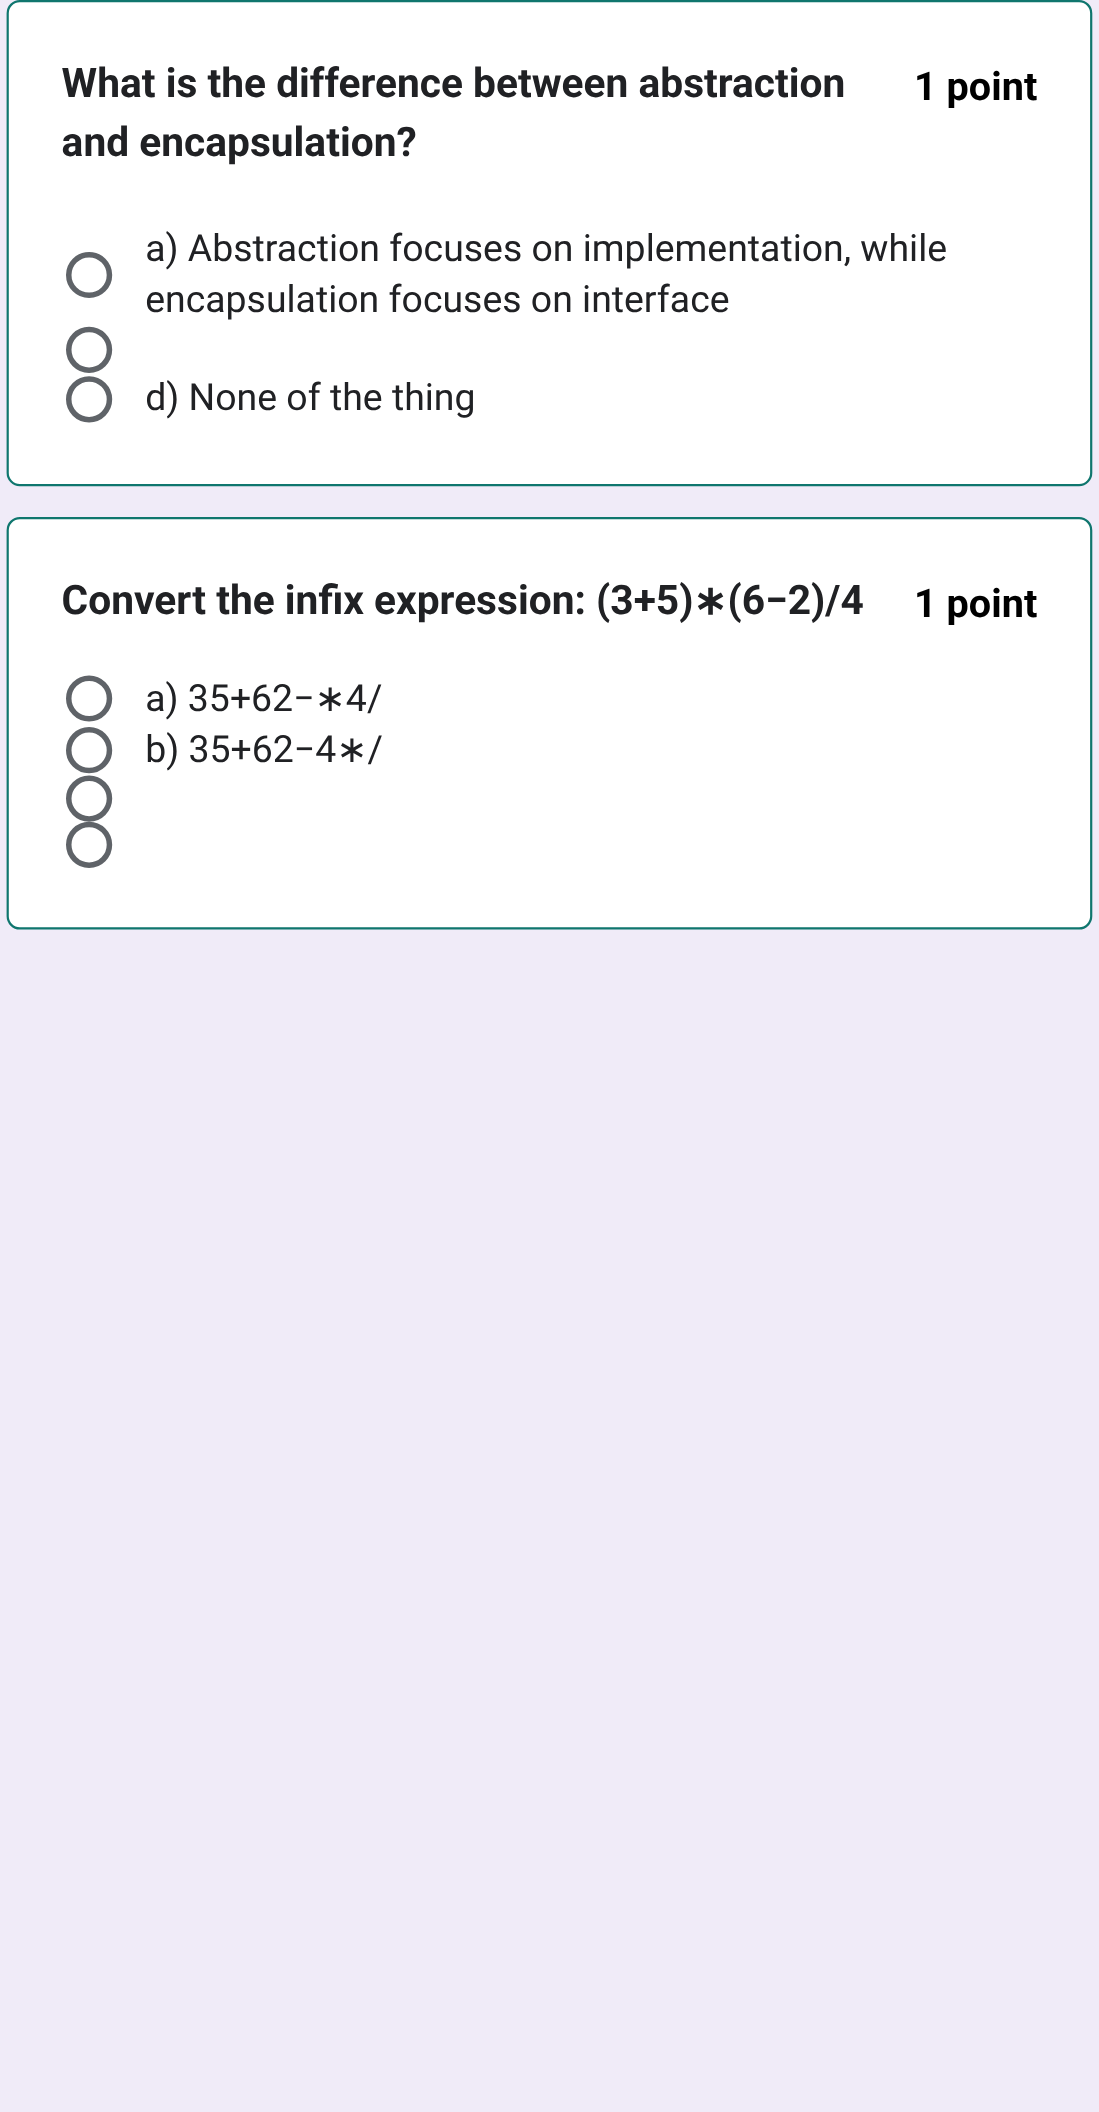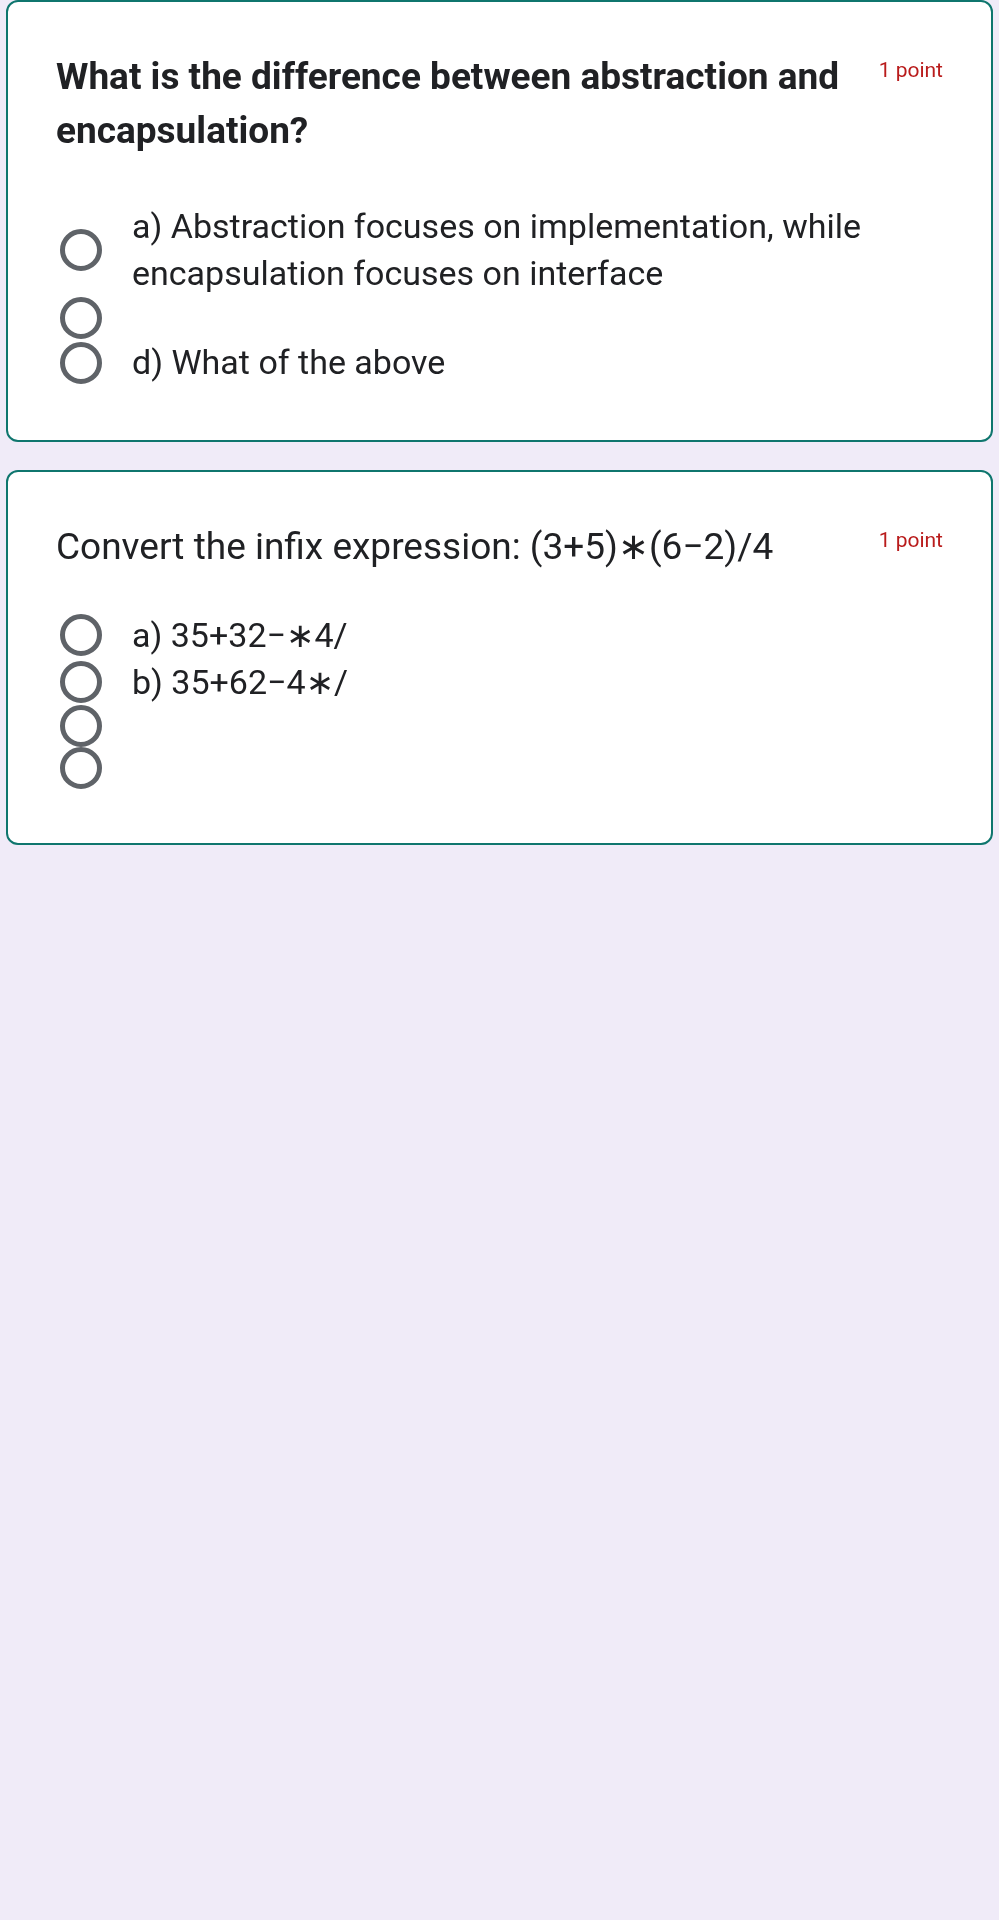--- a/index.html
+++ b/index.html
@@ -30,28 +30,28 @@
   .question-text {
     font-size: 37px;
     line-height: 1.45;
     color: #202124;
     flex: 1;
   }
   .q-bold {
     font-weight: 700;
   }
   .q-regular {
-    font-weight: 400;
+    font-weight: 700;
   }
   .points {
-    font-size: 21px;
-    color: #b91c1c;
+    font-size: 36px;
+    color: #000000;
     white-space: nowrap;
     padding-top: 8px;
-    font-weight: 400;
+    font-weight: 700;
   }
   .options {
     display: flex;
     flex-direction: column;
     padding-left: 4px;
   }
   .option {
     display: flex;
     align-items: center;
     gap: 30px;
@@ -83,34 +83,34 @@
   <div class="options">
     <div class="option">
       <div class="radio"></div>
       <div class="option-label">a) Abstraction focuses on implementation, while encapsulation focuses on interface</div>
     </div>
     <div class="option">
       <div class="radio"></div>
     </div>
     <div class="option">
       <div class="radio"></div>
-      <div class="option-label">d) What of the above</div>
+      <div class="option-label">d) None of the thing</div>
     </div>
   </div>
 </div>
 
 <div class="card">
   <div class="card-header" style="margin-bottom:38px;">
     <div class="question-text q-regular">Convert the infix expression: (3+5)∗(6−2)/4</div>
     <div class="points">1 point</div>
   </div>
   <div class="options">
     <div class="option">
       <div class="radio"></div>
-      <div class="option-label">a) 35+32−∗4/</div>
+      <div class="option-label">a) 35+62−∗4/</div>
     </div>
     <div class="option">
       <div class="radio"></div>
       <div class="option-label">b) 35+62−4∗/</div>
     </div>
     <div class="option">
       <div class="radio"></div>
     </div>
     <div class="option">
       <div class="radio"></div>

